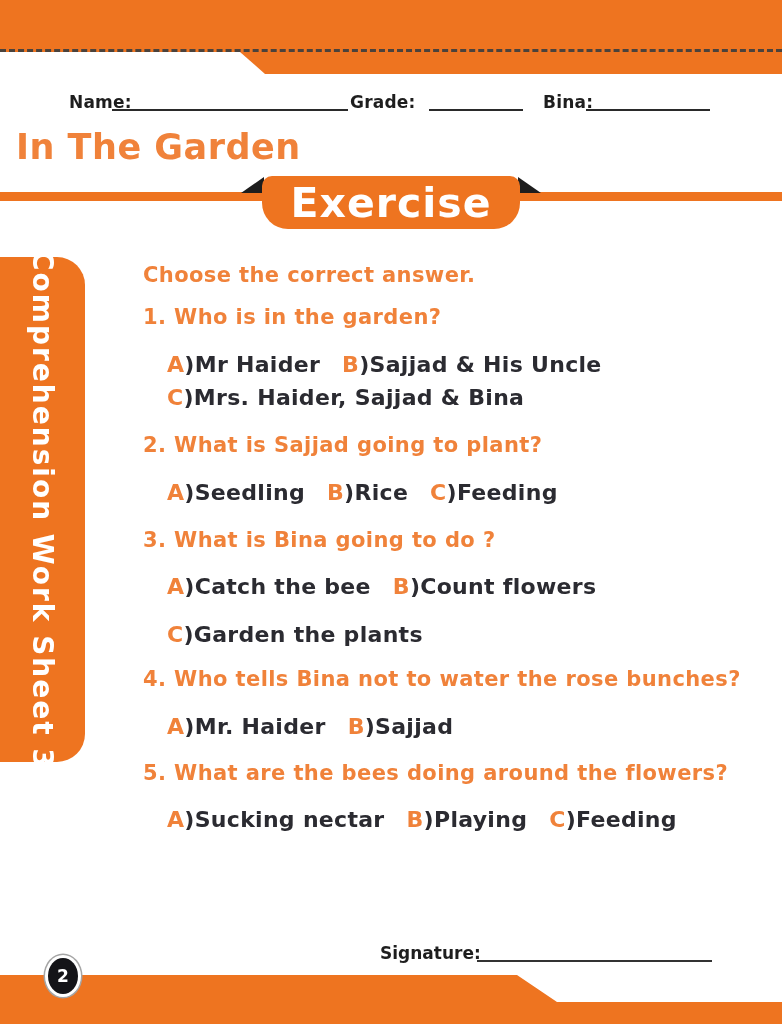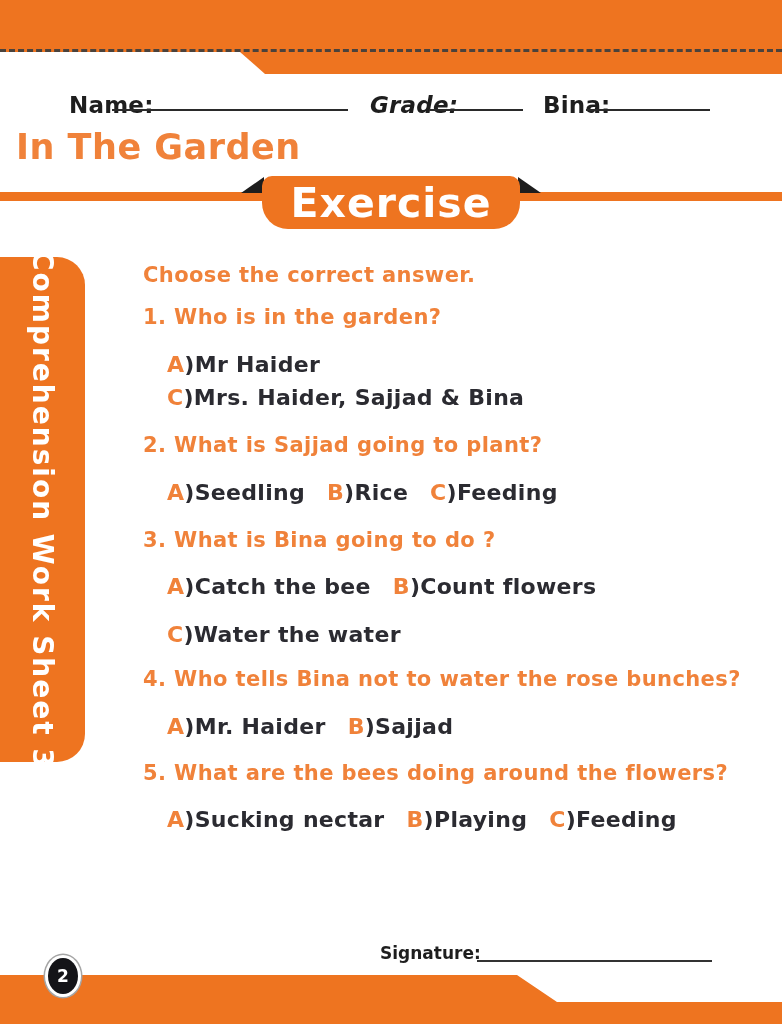--- a/index.html
+++ b/index.html
@@ -17,25 +17,25 @@
     background:#ffffff;font-family:"DejaVu Sans", sans-serif;
   }
   
   .top-band{position:absolute;left:0;top:0;width:782px;height:52px;background:var(--brand_orange);}
   .dashed-line{position:absolute;left:0;top:49px;width:782px;height:0;border-top:3px dashed var(--dash_gray);}
   .top-strip{
     position:absolute;left:0;top:52px;width:782px;height:22px;background:var(--brand_orange);
     clip-path:polygon(240px 0,782px 0,782px 22px,265px 22px);
   }
   
-  .field-label{position:absolute;font-size:23px;font-weight:700;color:var(--label_black);letter-spacing:.2px;}
+  .field-label{position:absolute;font-size:17px;font-weight:700;color:var(--label_black);letter-spacing:.2px;}
   .field-line{position:absolute;height:0;border-bottom:2px solid #2A2A2A;}
   #name-label{left:69px;top:92px;}
   #name-line{left:112px;top:109px;width:236px;}
-  #grade-label{left:370px;top:92px;font-style:italic;}
+  #grade-label{left:350px;top:92px;}
   #grade-line{left:429px;top:109px;width:94px;}
   #date-label{left:543px;top:92px;}
   #date-line{left:586px;top:109px;width:124px;}
   
   .ws-title{
     position:absolute;left:16px;top:127px;width:782px;text-align:left;
     font-size:35px;font-weight:700;color:var(--accent_orange);letter-spacing:.5px;
   }
   .exercise-band{position:absolute;left:0;top:192px;width:782px;height:9px;background:var(--brand_orange);}
   .tri{position:absolute;top:177px;width:23px;height:16px;background:var(--tri_black);}
@@ -120,39 +120,40 @@
     <span class="sidebar-text">Comprehension Work Sheet 3</span>
   </div>
 
   <div class="content">
 
     <div class="instruction">Choose the correct answer.</div>
 
     <div class="q-title mt12">1. Who is in the garden?</div>
     <div class="opt-line">
       <span class="opt"><span class="letter">A</span><span class="paren">)</span><span class="opt-text">Mr Haider</span></span>
+      <span class="opt"><span class="letter">B</span><span class="paren">)</span><span class="opt-text">Sajjad &amp; His Uncle</span></span>
     </div>
     <div class="opt-line mt0">
       <span class="opt"><span class="letter">C</span><span class="paren">)</span><span class="opt-text">Mrs. Haider, Sajjad &amp; Bina</span></span>
     </div>
 
     <div class="q-title">2. What is Sajjad going to plant?</div>
     <div class="opt-line">
       <span class="opt"><span class="letter">A</span><span class="paren">)</span><span class="opt-text">Seedling</span></span>
       <span class="opt"><span class="letter">B</span><span class="paren">)</span><span class="opt-text">Rice</span></span>
       <span class="opt"><span class="letter">C</span><span class="paren">)</span><span class="opt-text">Feeding</span></span>
     </div>
 
     <div class="q-title">3. What is Bina going to do ?</div>
     <div class="opt-line mt15">
       <span class="opt"><span class="letter">A</span><span class="paren">)</span><span class="opt-text">Catch the bee</span></span>
       <span class="opt"><span class="letter">B</span><span class="paren">)</span><span class="opt-text">Count flowers</span></span>
     </div>
     <div class="opt-line mt15">
-      <span class="opt"><span class="letter">C</span><span class="paren">)</span><span class="opt-text">Water the water</span></span>
+      <span class="opt"><span class="letter">C</span><span class="paren">)</span><span class="opt-text">Garden the plants</span></span>
     </div>
 
     <div class="q-title mt13">4. Who tells Bina not to water the rose bunches?</div>
     <div class="opt-line">
       <span class="opt"><span class="letter">A</span><span class="paren">)</span><span class="opt-text">Mr. Haider</span></span>
       <span class="opt"><span class="letter">B</span><span class="paren">)</span><span class="opt-text">Sajjad</span></span>
     </div>
 
     <div class="q-title mt15">5. What are the bees doing around the flowers?</div>
     <div class="opt-line mt15">

